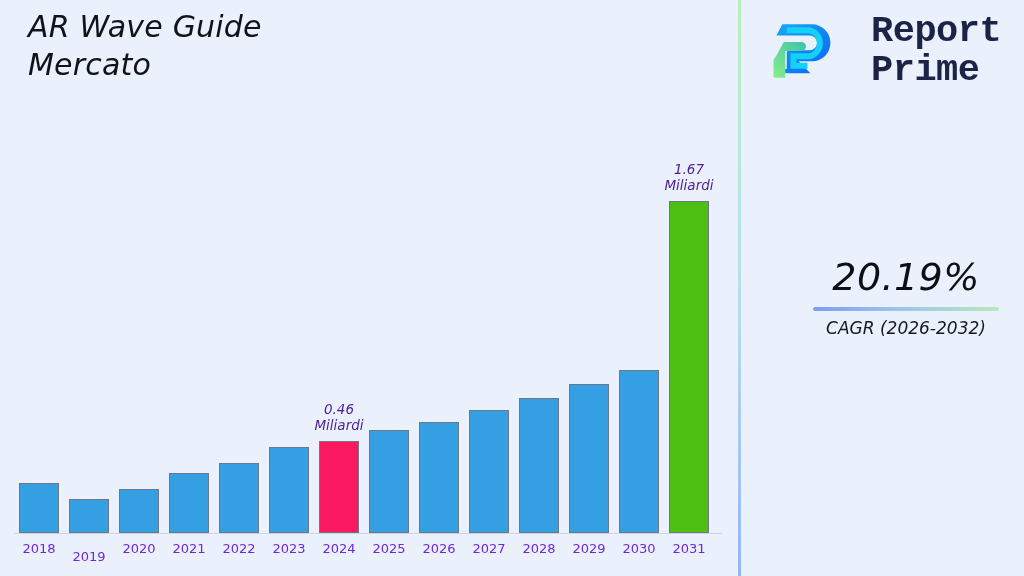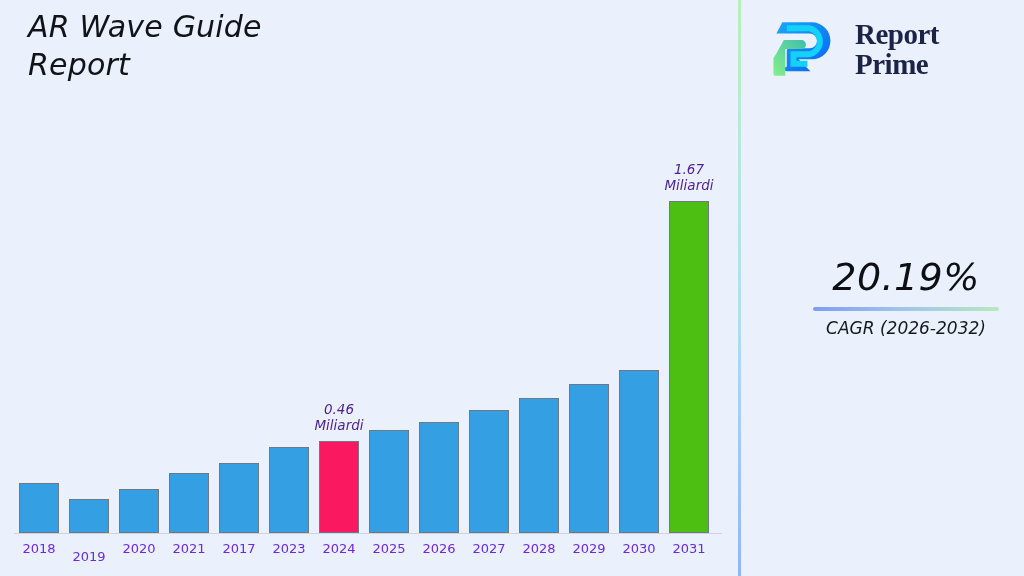--- a/index.html
+++ b/index.html
@@ -101,27 +101,28 @@
   }
   #logo-block {
     position: absolute;
     left: 28px; top: 12px;
     display: flex;
     align-items: center;
     gap: 12px;
   }
   #logo-mark { width: 74px; height: 74px; display:block; }
   #logo-word {
-    font-family: Liberation Serif, serif;
+    font-family: Liberation Mono, monospace;
     font-weight: bold;
-    font-size: 29px;
+    font-size: 37px;
     line-height: 1.05;
     color: #1b2447;
     letter-spacing: -0.5px;
     white-space: pre-line;
+    margin-left: 16px;
   }
 
   #cagr-block {
     position: absolute;
     left: 0; top: 255px;
     width: 330px;
     text-align: center;
   }
   #cagr-value {
     font-family: "DejaVu Sans", sans-serif;
@@ -145,35 +146,35 @@
   }
 </style>
 </head>
 <body>
 
 <div id="root">
 
   <div id="left-panel">
 
     <div id="chart-title">AR Wave Guide
-Report</div>
+Mercato</div>
 
     <div id="plot-area">
       <div id="axis-line"></div>
 
     <div class="bar bar-blue" style="left: 19px; width: 40px; height: 50px;"></div>
         <div class="tick-label" style="left: 11px; width: 56px;">2018</div>
         <div class="bar bar-blue" style="left: 69px; width: 40px; height: 34px;"></div>
         <div class="tick-label" style="left: 61px; width: 56px; margin-top: 8px;">2019</div>
         <div class="bar bar-blue" style="left: 119px; width: 40px; height: 44px;"></div>
         <div class="tick-label" style="left: 111px; width: 56px;">2020</div>
         <div class="bar bar-blue" style="left: 169px; width: 40px; height: 60px;"></div>
         <div class="tick-label" style="left: 161px; width: 56px;">2021</div>
         <div class="bar bar-blue" style="left: 219px; width: 40px; height: 70px;"></div>
-        <div class="tick-label" style="left: 211px; width: 56px;">2017</div>
+        <div class="tick-label" style="left: 211px; width: 56px;">2022</div>
         <div class="bar bar-blue" style="left: 269px; width: 40px; height: 86px;"></div>
         <div class="tick-label" style="left: 261px; width: 56px;">2023</div>
         <div class="bar bar-pink" style="left: 319px; width: 40px; height: 92px;"></div>
         <div class="tick-label" style="left: 311px; width: 56px;">2024</div>
         <div class="bar-label" style="left: 289px; width: 100px; top: 401px;">0.46
 Miliardi</div>
         <div class="bar bar-blue" style="left: 369px; width: 40px; height: 103px;"></div>
         <div class="tick-label" style="left: 361px; width: 56px;">2025</div>
         <div class="bar bar-blue" style="left: 419px; width: 40px; height: 111px;"></div>
         <div class="tick-label" style="left: 411px; width: 56px;">2026</div>

